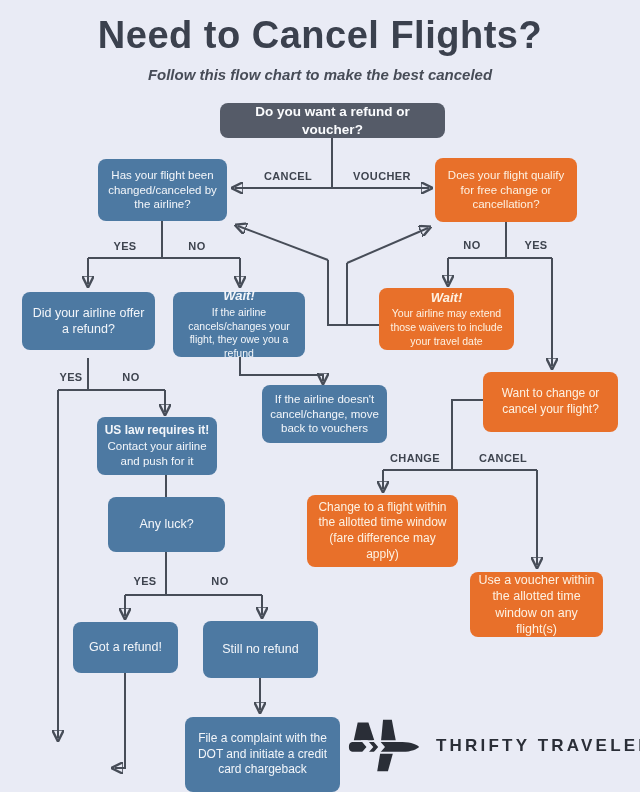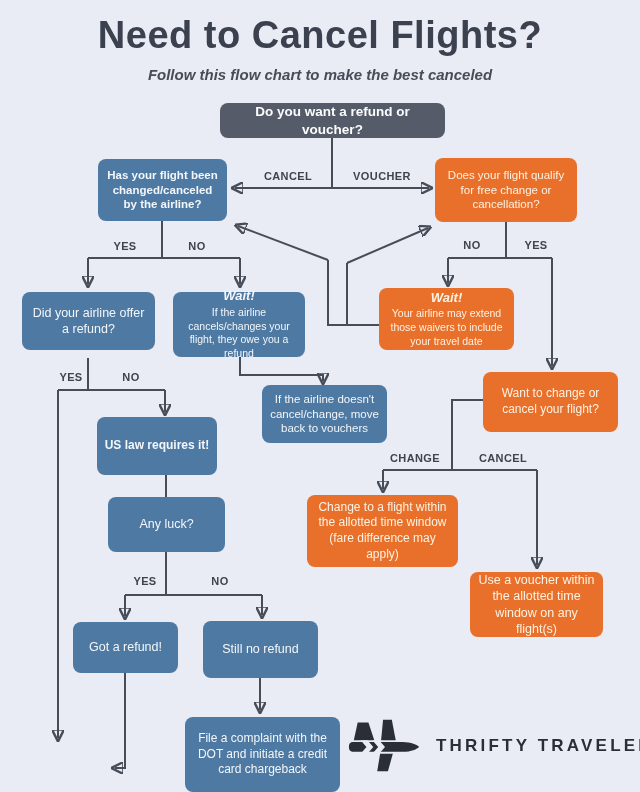--- a/index.html
+++ b/index.html
@@ -87,21 +87,21 @@
     <path marker-end="url(#arrow)" d="M125,673 V768 H115"></path>
     <path marker-end="url(#arrow)" d="M260,678 V710"></path>
     <path marker-end="url(#arrow)" d="M383,470 V489"></path>
     <path marker-end="url(#arrow)" d="M537,470 V565"></path>
   </svg>
 
   <div class="node dark" style="left:220px;top:103px;width:225px;height:35px;">
     <span>Do you want a refund or voucher?</span>
   </div>
 
-  <div class="node blue" style="left:98px;top:159px;width:129px;height:62px;font-weight:bold;">
+  <div class="node blue" style="left:98px;top:159px;width:129px;height:62px;">
     <span>Has your flight been changed/canceled by the airline?</span>
   </div>
 
   <div class="node orange" style="left:435px;top:158px;width:142px;height:64px;">
     <span>Does your flight qualify for free change or cancellation?</span>
   </div>
 
   <div class="node blue" style="left:22px;top:292px;width:133px;height:58px;font-size:12.5px;">
     <span>Did your airline offer a refund?</span>
   </div>
@@ -119,20 +119,21 @@
   <div class="node blue" style="left:262px;top:385px;width:125px;height:58px;">
     <span>If the airline doesn't cancel/change, move back to vouchers</span>
   </div>
 
   <div class="node orange" style="left:483px;top:372px;width:135px;height:60px;font-size:12px;">
     <span>Want to change or cancel your flight?</span>
   </div>
 
   <div class="node blue" style="left:97px;top:417px;width:120px;height:58px;">
     <span class="node-strong">US law requires it!</span>
+    <span>Contact your airline and push for it</span>
   </div>
 
   <div class="node blue" style="left:108px;top:497px;width:117px;height:55px;font-size:12.5px;">
     <span>Any luck?</span>
   </div>
 
   <div class="node orange" style="left:470px;top:572px;width:133px;height:65px;font-size:12.5px;">
     <span>Use a voucher within the allotted time window on any flight(s)</span>
   </div>
 

